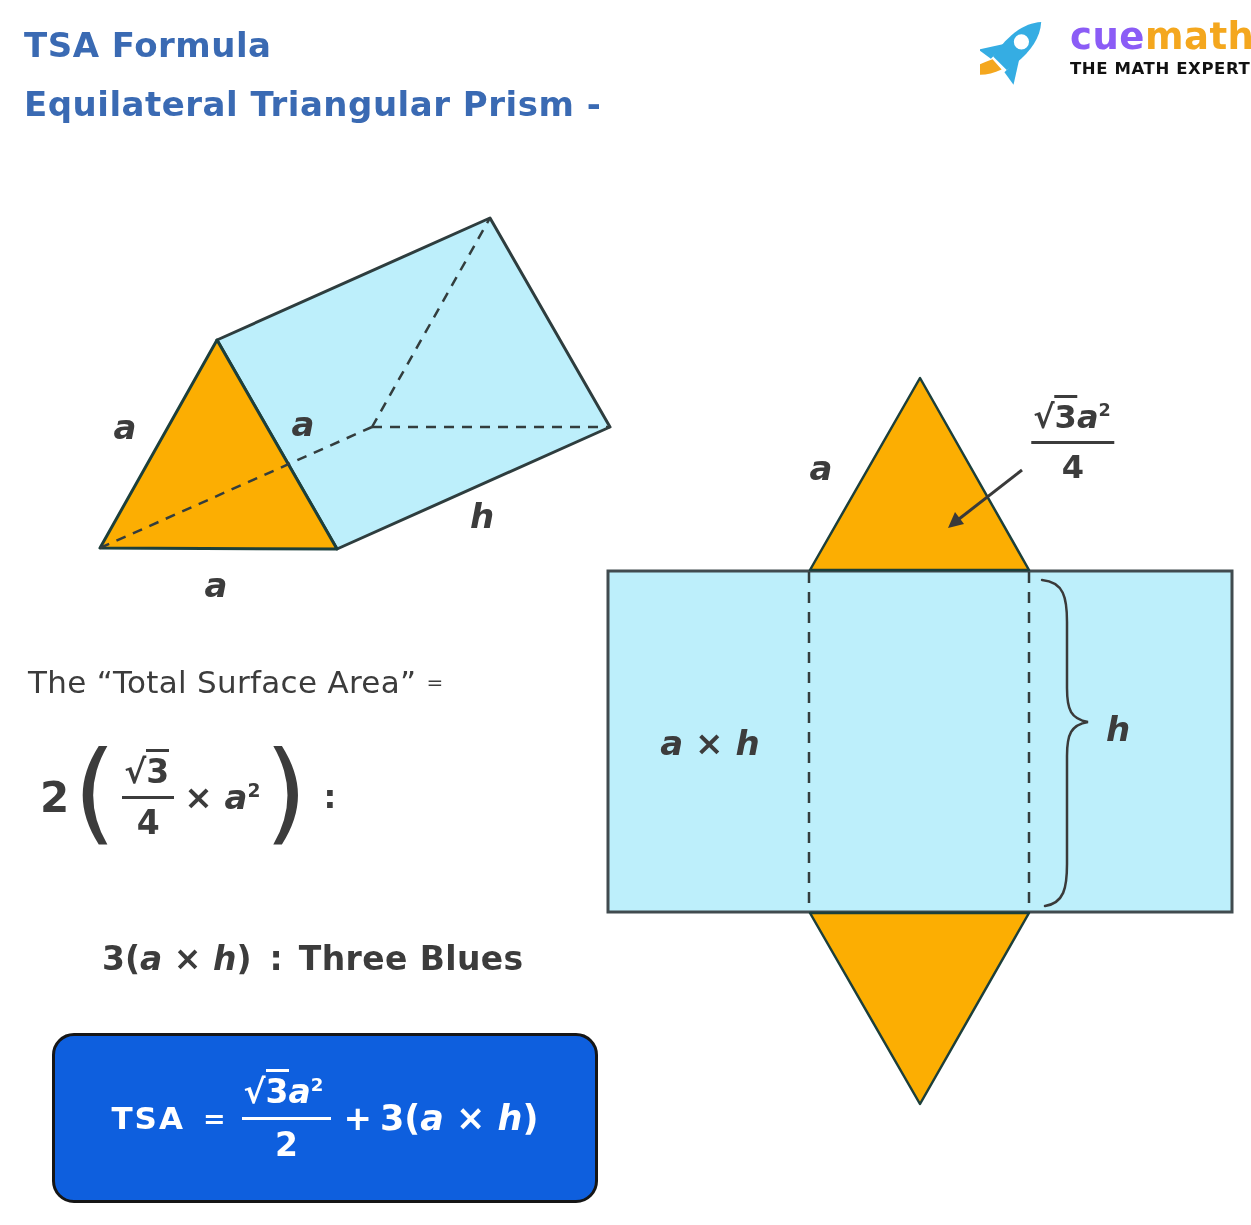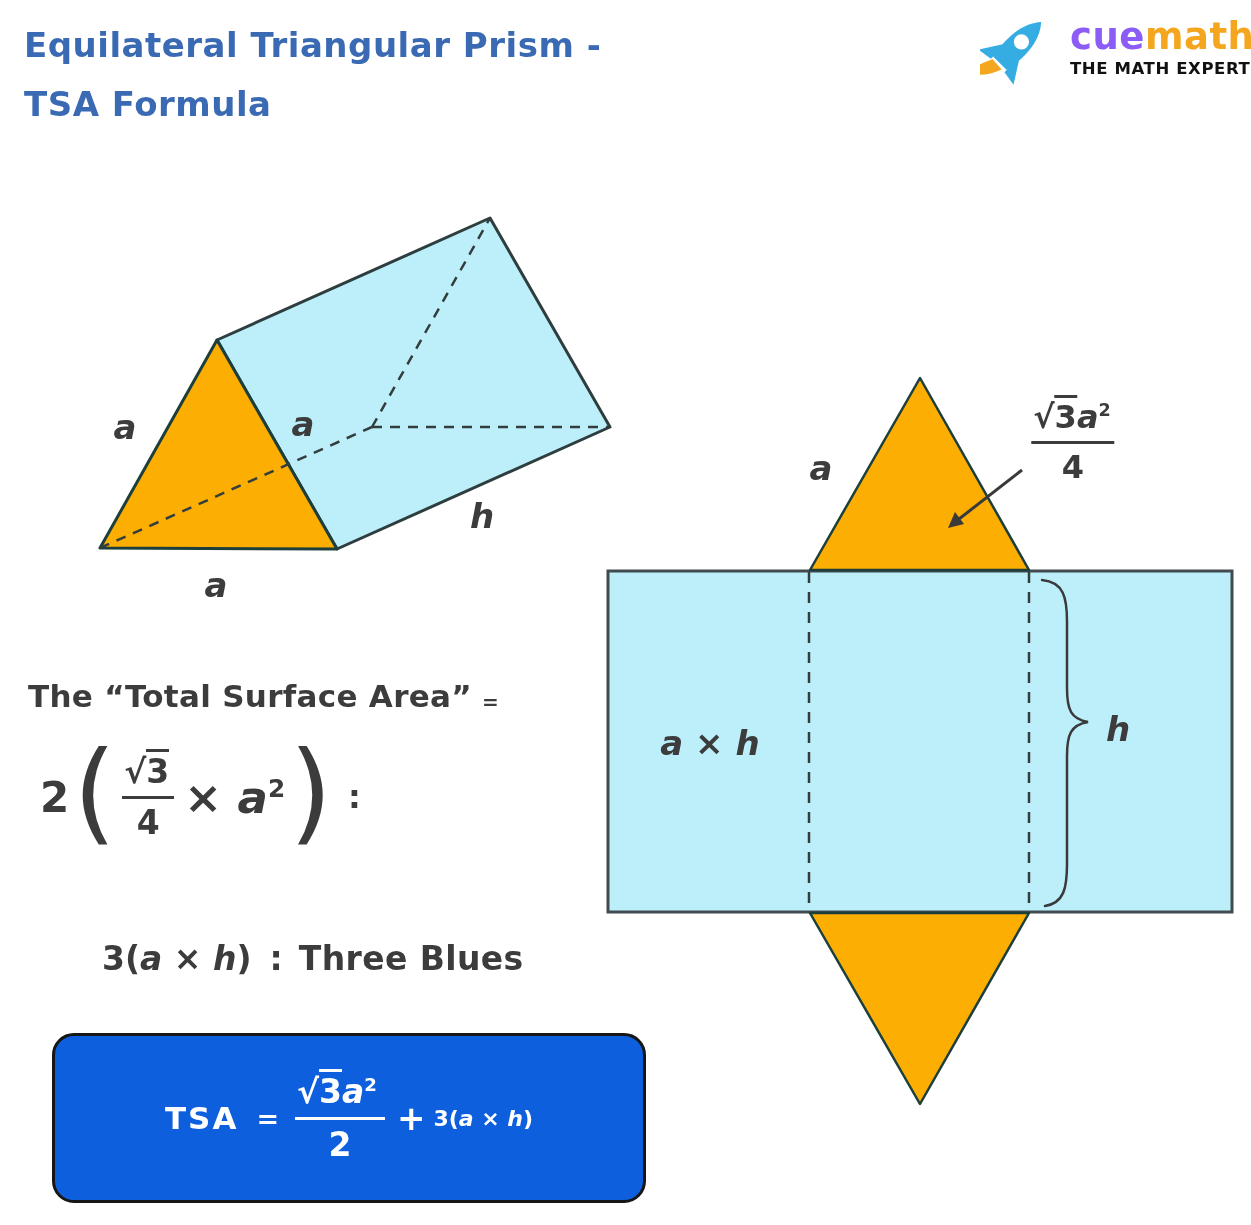--- a/index.html
+++ b/index.html
@@ -25,59 +25,59 @@
        font-size:34px;white-space:nowrap;}
   .it{font-style:italic;}
   sup{font-size:.55em;}
   
   .net-frac{position:absolute;left:1073px;top:398px;transform:translateX(-50%);
             display:flex;flex-direction:column;align-items:center;color:#3c3c3c;font-weight:700;}
   .net-frac .num{font-size:32px;padding:0 4px 5px 2px;border-bottom:3px solid #3c3c3c;}
   .net-frac .den{font-size:32px;margin-top:4px;}
   .rtop{border-top:3px solid currentColor;}
   
-  .statement{position:absolute;left:28px;top:678px;color:#3c3c3c;font-weight:700;font-size:31px;
-             letter-spacing:.3px;display:flex;align-items:flex-end;}
+  .statement{position:absolute;left:28px;top:664px;color:#3c3c3c;font-weight:400;font-size:31px;
+             letter-spacing:.3px;display:flex;align-items:center;}
   .statement .eq{font-size:20px;margin-left:10px;}
   
   .orange-row{position:absolute;left:40px;top:727px;height:140px;display:flex;align-items:center;
               color:#3c3c3c;font-weight:700;}
   .orange-row .coef{font-size:42px;margin-right:4px;}
   .bigparen{font-size:110px;font-weight:400;line-height:.85;transform:translateY(-4px);}
   .of{display:flex;flex-direction:column;align-items:center;margin:0 6px;}
   .of .num{font-size:33px;padding:0 5px 5px 2px;border-bottom:3.5px solid #3c3c3c;}
   .of .den{font-size:33px;margin-top:4px;}
-  .orange-row .term{font-size:45px;margin:0 4px;}
+  .orange-row .term{font-size:34px;margin:0 4px;}
   .orange-row .colon{font-size:32px;margin:0 14px 0 16px;}
   .orange-row .tag{font-size:32px;letter-spacing:.4px;}
   
   .blues-row{position:absolute;left:102px;top:926px;display:flex;align-items:baseline;
              color:#3c3c3c;font-weight:700;font-size:33px;}
   .blues-row .colon{margin:0 16px 0 18px;}
   .blues-row .tag{letter-spacing:.4px;margin-top:13px;}
   
-  .tsa-box{position:absolute;left:52px;top:1033px;width:594px;height:170px;background:#0e5fde;
+  .tsa-box{position:absolute;left:52px;top:1033px;width:546px;height:170px;background:#0e5fde;
            border:3px solid #161616;border-radius:22px;box-sizing:border-box;
            display:flex;align-items:center;justify-content:center;color:#ffffff;font-weight:700;}
   .tsa-box .lhs{font-size:31px;letter-spacing:2px;}
   .tsa-box .eq{font-size:27px;margin:0 16px 0 18px;}
   .bf{display:flex;flex-direction:column;align-items:center;}
   .bf .num{font-size:33px;padding:0 8px 6px 2px;border-bottom:3.5px solid #fff;}
   .bf .den{font-size:33px;margin-top:5px;}
   .tsa-box .plus{font-size:34px;margin:0 8px 0 12px;}
-  .tsa-box .term{font-size:22px;}
+  .tsa-box .term{font-size:35px;}
 </style>
 </head>
 <body>
 
 <div class="canvas">
 
   <div class="title">
+    <div>TSA Formula</div>
     <div>Equilateral Triangular Prism -</div>
-    <div>TSA Formula</div>
   </div>
 
   <div class="logo">
     <svg width="80" height="84" viewBox="0 0 100 104">
       <g transform="translate(44,52) rotate(45)">
         <path d="M-10,30 C-17,46 -21,56 -30,68 C-11,62 0,50 7,31 Z" fill="#f4a71e"></path>
         <path d="M-12,4 L-31,34 L-12,31 Z" fill="#35ade3"></path>
         <path d="M12,4 L31,34 L12,31 Z" fill="#35ade3"></path>
         <path d="M0,-46 C15,-29 18,-4 12,27 L-12,27 C-18,-4 -15,-29 0,-46 Z" fill="#35ade3"></path>
         <circle cx="0" cy="-11" r="9.5" fill="#ffffff"></circle>

